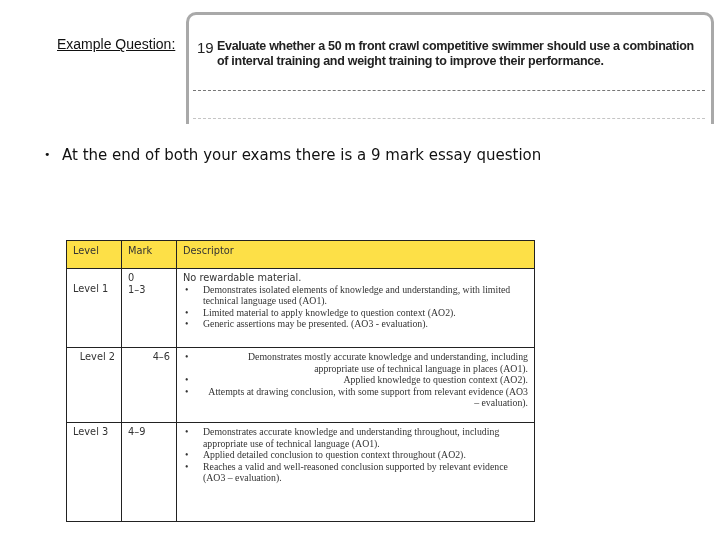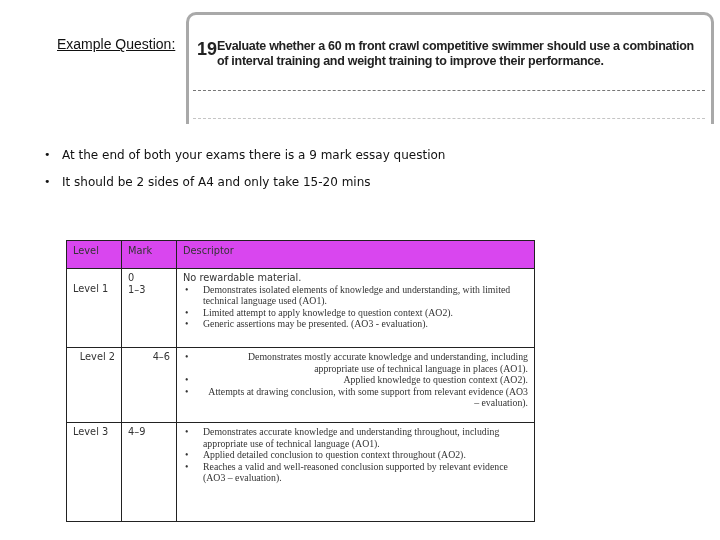--- a/index.html
+++ b/index.html
@@ -12,79 +12,78 @@
     text-align:right;
   }
 
   .question-box {
     position:absolute; left:186px; top:12px; width:528px; height:112px;
     border:3px solid #a9a9a9; border-right-width:3px; border-bottom:none;
     border-radius:10px 10px 0 0; background:#fff; box-sizing:border-box;
   }
   .q-num {
     position:absolute; left:8px; top:24px;
-    font-family:"Liberation Sans", sans-serif; font-weight:bold; font-size:18px; color:#222;
+    font-family:"Liberation Sans", sans-serif; font-weight:normal; font-size:15px; color:#222;
   }
   .q-text {
     position:absolute; left:28px; top:24px; width:490px;
     font-family:"Liberation Sans", sans-serif; font-size:12.5px; line-height:15px; color:#222;
     font-weight:600; letter-spacing:-0.3px;
   }
   .answer-line {
     position:absolute; left:4px; right:6px; height:0;
     border-top:1px dashed #777;
   }
   .answer-line.l1 { top:75px; }
   .answer-line.l2 { top:103px; border-top-color:#c5c5c5; }
 
   .bullets {
     position:absolute; left:44px; top:147px; margin:0; padding:0; list-style:none;
-    font-family:"DejaVu Sans", sans-serif; font-size:12px; color:#111;
+    font-family:"DejaVu Sans", sans-serif; font-size:15px; color:#111;
   }
   .bullets li { height:27px; line-height:16px; position:relative; padding-left:18px; }
   .bullets li::before {
     content:"•"; position:absolute; left:0; top:0; font-size:11px;
   }
 
   .mark-table {
     position:absolute; left:66px; top:240px; width:469px; border-collapse:collapse;
     font-family:"DejaVu Sans", sans-serif; font-size:9.8px; color:#333;
   }
   .mark-table th, .mark-table td {
     border:1.5px solid #222; vertical-align:top; text-align:left; padding:3px 6px; font-weight:normal;
   }
-  .mark-table th { background:#d946ef; height:20px; padding-top:4px; }
+  .mark-table th { background:#fde047; height:20px; padding-top:4px; }
   .mark-table td.c-level { width:42px;border-radius:15px; }
   .mark-table td.c-mark { width:42px; }
   .mark-table td.c-level, .mark-table td.c-mark { border-right:none; }
   .mark-table th.c-level, .mark-table th.c-mark { border-right:none; }
   .desc-list { margin:0; padding:0; list-style:none; }
   .desc-list li { position:relative; padding-left:20px; line-height:11.5px;font-family:Liberation Serif, serif; }
   .desc-list li::before { content:"•"; position:absolute; left:2px; top:0; }
   .no-reward { line-height:11.5px; }
   .row1 td { height:72px; }
   .row2 td { height:68px;text-align:right; }
   .row3 td { height:92px; }
   .mark-zero { display:block; line-height:11.5px; }
 </style>
 </head>
 <body>
 
 <div class="example-label">Example Question:</div>
 
 <div class="question-box">
   <span class="q-num">19</span>
-  <div class="q-text">Evaluate whether a 60 m front crawl competitive swimmer should use a combination of interval training and weight training to improve their performance.</div>
+  <div class="q-text">Evaluate whether a 50 m front crawl competitive swimmer should use a combination of interval training and weight training to improve their performance.</div>
   <div class="answer-line l1"></div>
   <div class="answer-line l2"></div>
 </div>
 
 <ul class="bullets">
   <li>At the end of both your exams there is a 9 mark essay question</li>
-  <li>It should be 2 sides of A4 and only take 15-20 mins</li>
 </ul>
 
 <table class="mark-table">
   <thead>
     <tr>
       <th class="c-level">Level</th>
       <th class="c-mark">Mark</th>
       <th>Descriptor</th>
     </tr>
   </thead>
@@ -92,21 +91,21 @@
     <tr class="row1">
       <td class="c-level"><br><span>Level 1</span></td>
       <td class="c-mark">
         <span class="mark-zero">0</span>
         <span>1–3</span>
       </td>
       <td>
         <div class="no-reward">No rewardable material.</div>
         <ul class="desc-list">
           <li>Demonstrates isolated elements of knowledge and understanding, with limited technical language used (AO1).</li>
-          <li>Limited attempt to apply knowledge to question context (AO2).</li>
+          <li>Limited material to apply knowledge to question context (AO2).</li>
           <li>Generic assertions may be presented. (AO3 - evaluation).</li>
         </ul>
       </td>
     </tr>
     <tr class="row2">
       <td class="c-level">Level 2</td>
       <td class="c-mark">4–6</td>
       <td>
         <ul class="desc-list">
           <li>Demonstrates mostly accurate knowledge and understanding, including appropriate use of technical language in places (AO1).</li>

